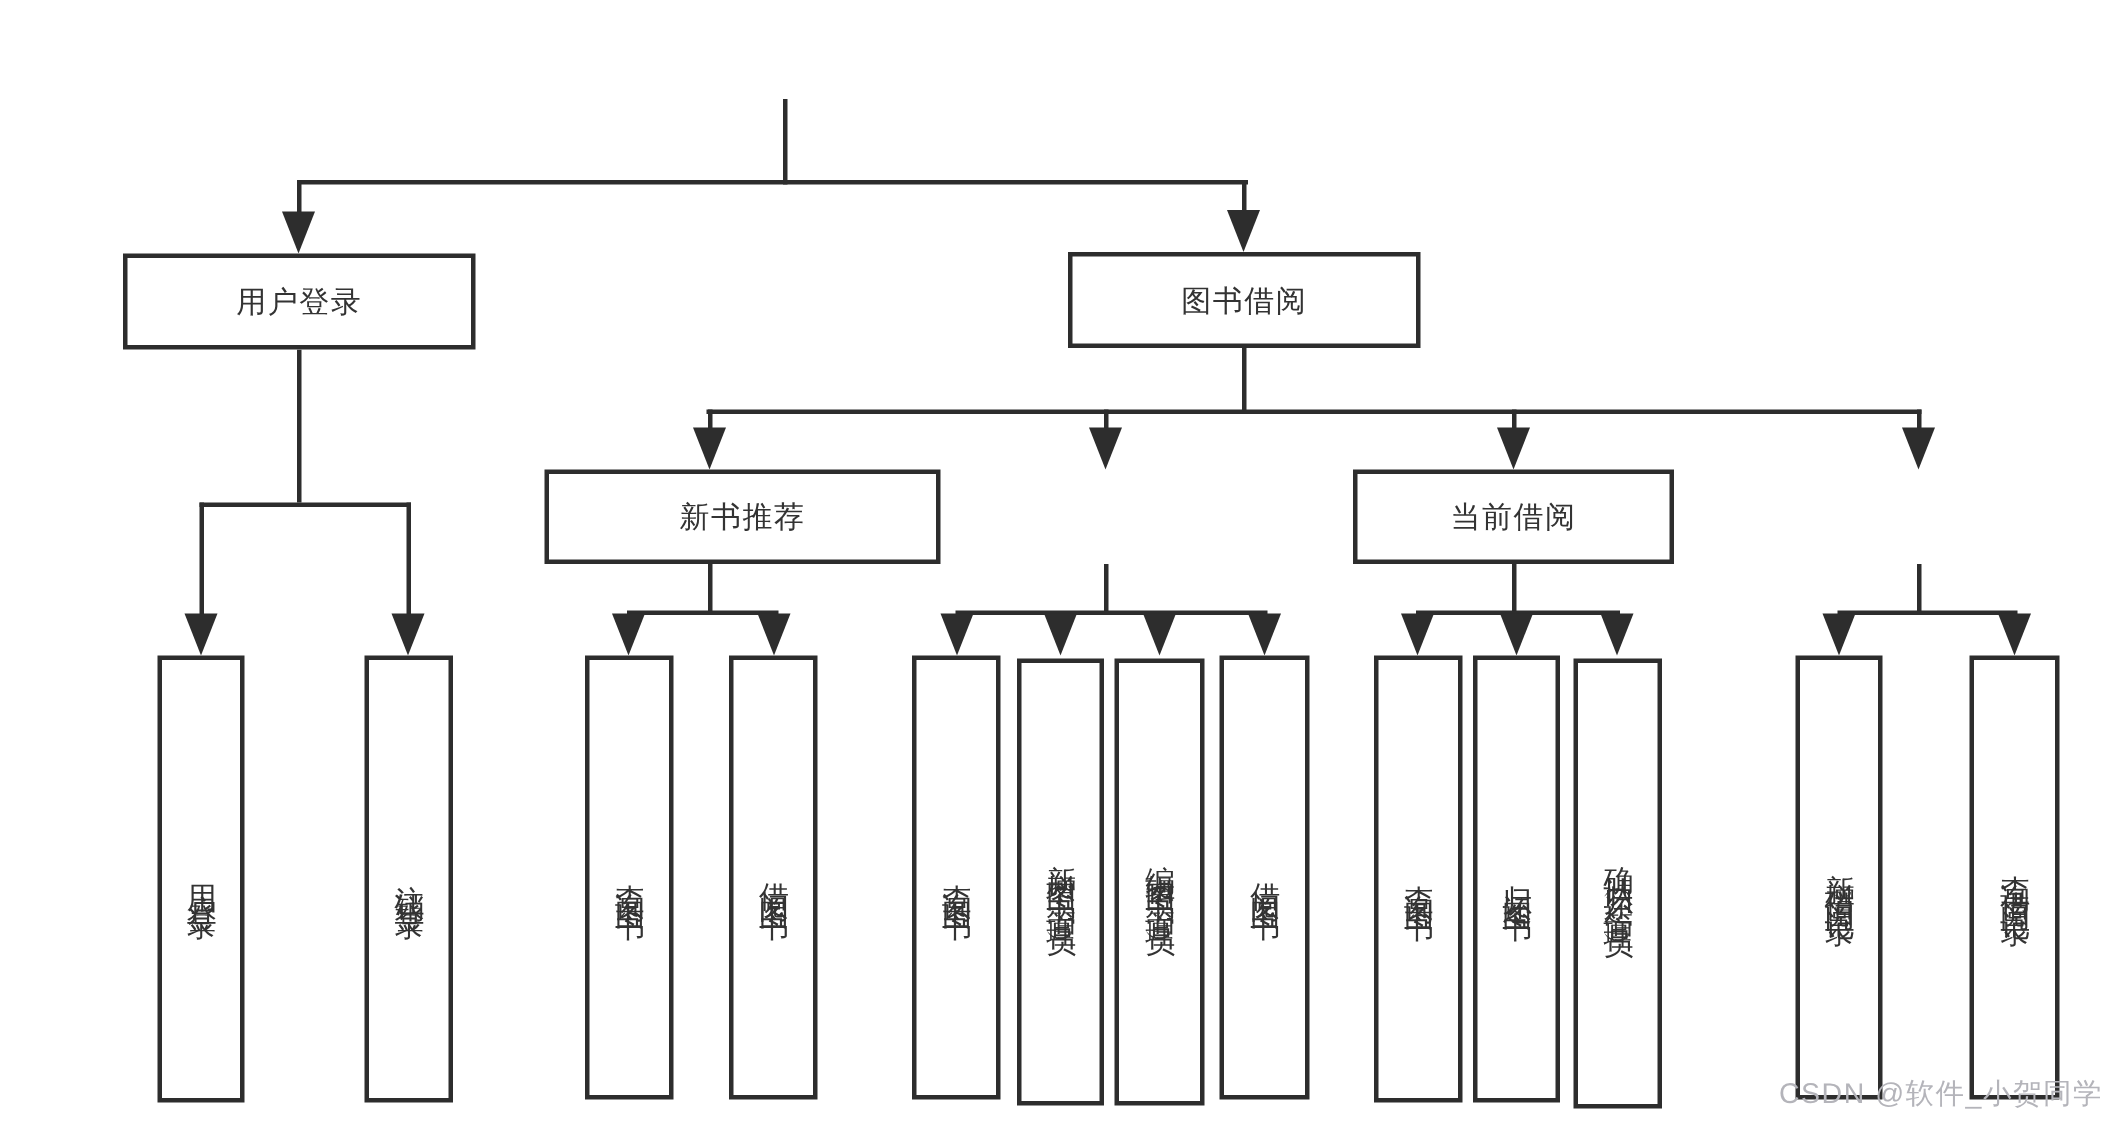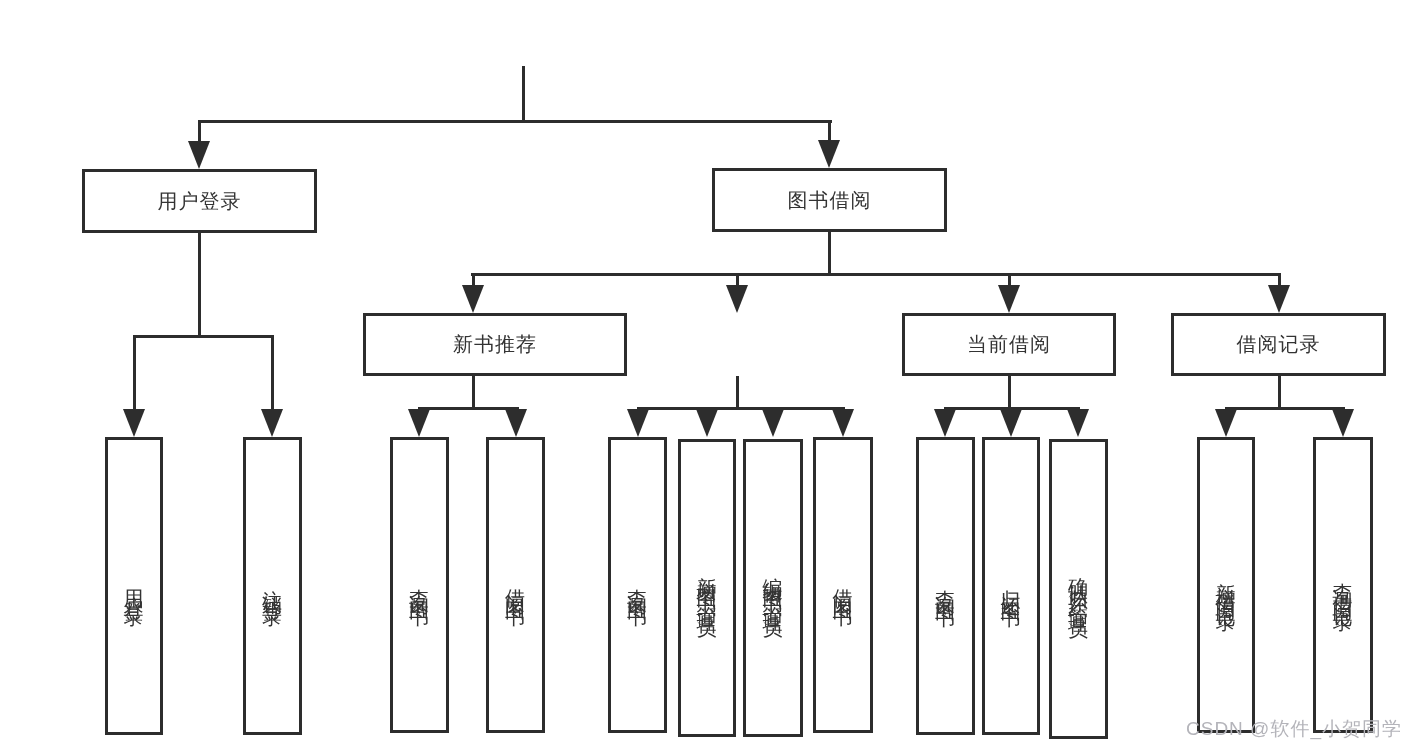--- a/index.html
+++ b/index.html
@@ -134,23 +134,20 @@
   <div class="node" style="left:712px; top:168px; width:235px; height:64px;">
     <span>图书借阅</span>
   </div>
 
   <div class="node" style="left:363px; top:313px; width:264px; height:63px;">
     <span>新书推荐</span>
   </div>
   <div class="node" style="left:902px; top:313px; width:214px; height:63px;">
     <span>当前借阅</span>
   </div>
-  <div class="node" style="left:1171px; top:313px; width:215px; height:63px;">
-    <span>借阅记录</span>
-  </div>
 
   <div class="vnode" style="left:105px; top:437px; width:58px; height:298px;">
     <span class="vtext">用户登录</span>
   </div>
   <div class="vnode" style="left:243px; top:437px; width:59px; height:298px;">
     <span class="vtext">注销登录</span>
   </div>
 
   <div class="vnode" style="left:390px; top:437px; width:59px; height:296px;">
     <span class="vtext">查询图书</span>

